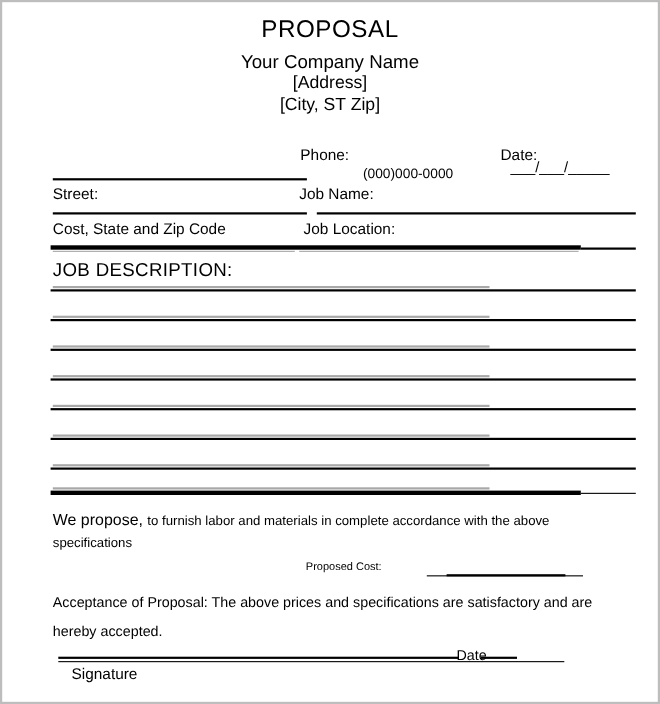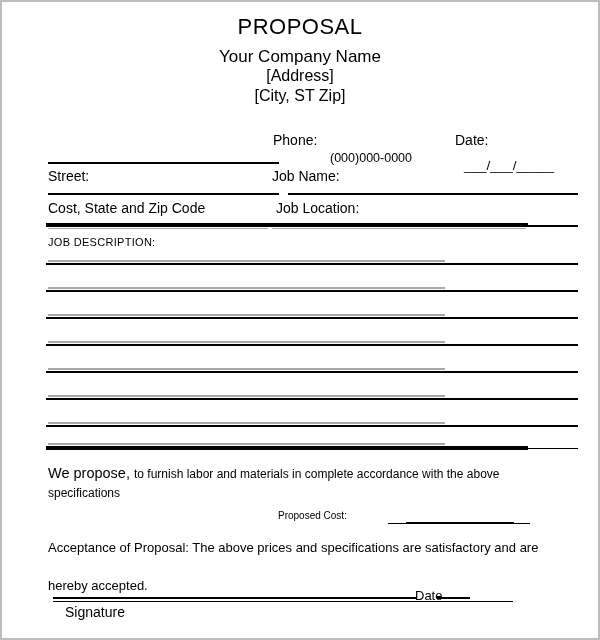--- a/index.html
+++ b/index.html
@@ -19,21 +19,21 @@
   .abs{position:absolute;white-space:nowrap;}
   .center{left:0;width:596px;text-align:center;}
   .title{top:10px;font-size:22px;letter-spacing:0.5px;line-height:30px;}
   .company{top:45px;font-size:17px;}
   .addrline{font-size:16px;}
   .lbl{font-size:14px;line-height:15px;}
   .small{font-size:12.5px;}
   .dateval{font-size:13.5px;}
   .rule{position:absolute;background:#000;}
   .grayrule{position:absolute;background:var(--gray);}
-  .jobdesc-label{top:234px;left:46px;font-size:11px;letter-spacing:0.3px;}
+  .jobdesc-label{top:234px;left:46px;font-size:17px;letter-spacing:0.3px;}
   .desc-row{position:absolute;left:44px;width:532px;height:9px;}
   .desc-row .g{position:absolute;left:2px;top:0;width:397px;height:2px;background:var(--gray);}
   .desc-row .b{position:absolute;left:0;top:3px;width:532px;height:1.6px;background:#000;}
   .desc-row.last .b{height:4px;width:482px;}
   .desc-row.last .t{position:absolute;left:482px;top:4.5px;width:50px;height:1.5px;background:#000;}
   .statement{top:463px;left:46px;font-size:12px;}
   .statement .lead{font-size:14.5px;}
   .statement .body{margin-left:4px;}
   .statement2{top:484px;left:46px;font-size:12px;}
   .cost-label{top:508px;left:276px;font-size:10px;}
@@ -49,21 +49,21 @@
   <div class="abs center title">PROPOSAL</div>
   <div class="abs center company">Your Company Name</div>
   <div class="abs center addrline" style="top:85px;">[City, ST Zip]</div>
   <div class="abs center addrline" style="top:65px;">[Address]</div>
 
   <div class="abs lbl" style="top:131px;left:271px;">Phone:</div>
   <div class="abs lbl" style="top:131px;left:453px;">Date:</div>
 
   <div class="rule" style="top:160px;left:46px;width:231px;height:1.8px;"></div>
   <div class="abs small" style="top:149px;left:328px;">(000)000-0000</div>
-  <div class="abs dateval" style="top:156px;left:462px;">___/___/_____</div>
+  <div class="abs dateval" style="top:142px;left:462px;">___/___/_____</div>
 
   <div class="abs lbl" style="top:167px;left:46px;">Street:</div>
   <div class="abs lbl" style="top:167px;left:270px;">Job Name:</div>
 
   <div class="rule" style="top:191px;left:46px;width:231px;height:1.6px;"></div>
   <div class="rule" style="top:191px;left:286px;width:290px;height:1.6px;"></div>
 
   <div class="abs lbl" style="top:199px;left:46px;">Cost, State and Zip Code</div>
   <div class="abs lbl" style="top:199px;left:274px;">Job Location:</div>
 
@@ -113,21 +113,21 @@
   <div class="abs statement">
     <span class="lead">We propose,</span><span class="body">to furnish labor and materials in complete accordance with the above</span>
   </div>
   <div class="abs statement2">specifications</div>
 
   <div class="abs cost-label">Proposed Cost:</div>
   <div class="rule" style="top:521px;left:386px;width:142px;height:1.4px;"></div>
   <div class="rule" style="top:519.5px;left:404px;width:108px;height:2.6px;"></div>
 
   <div class="abs accept" style="top:538px;">Acceptance of Proposal: The above prices and specifications are satisfactory and are</div>
-  <div class="abs accept" style="top:576px;">hereby accepted.</div>
+  <div class="abs accept" style="top:564px;">hereby accepted.</div>
 
   <div class="rule" style="top:595px;left:51px;width:364px;height:1.7px;"></div>
   <div class="abs date-label">Date</div>
   <div class="rule" style="top:595px;left:435px;width:33px;height:1.7px;"></div>
   <div class="rule" style="top:599px;left:51px;width:460px;height:1.3px;"></div>
   <div class="abs sig-label">Signature</div>
 
 </div>
 
 </body></html>

